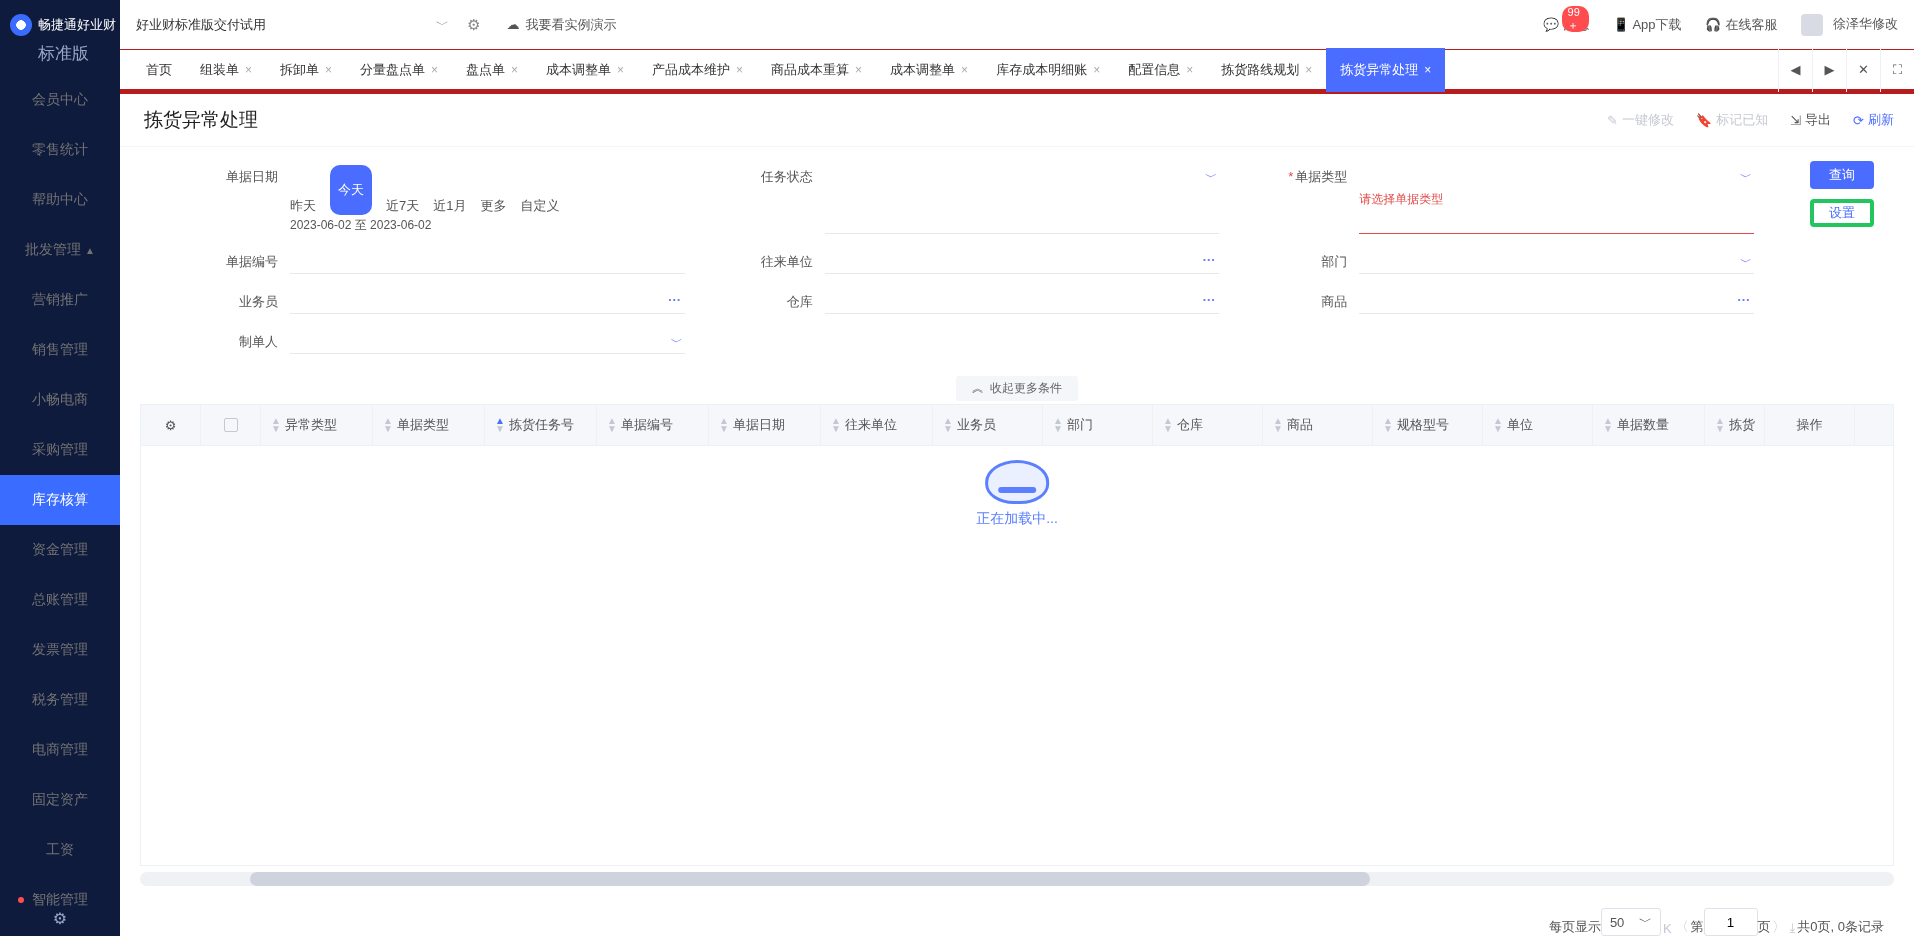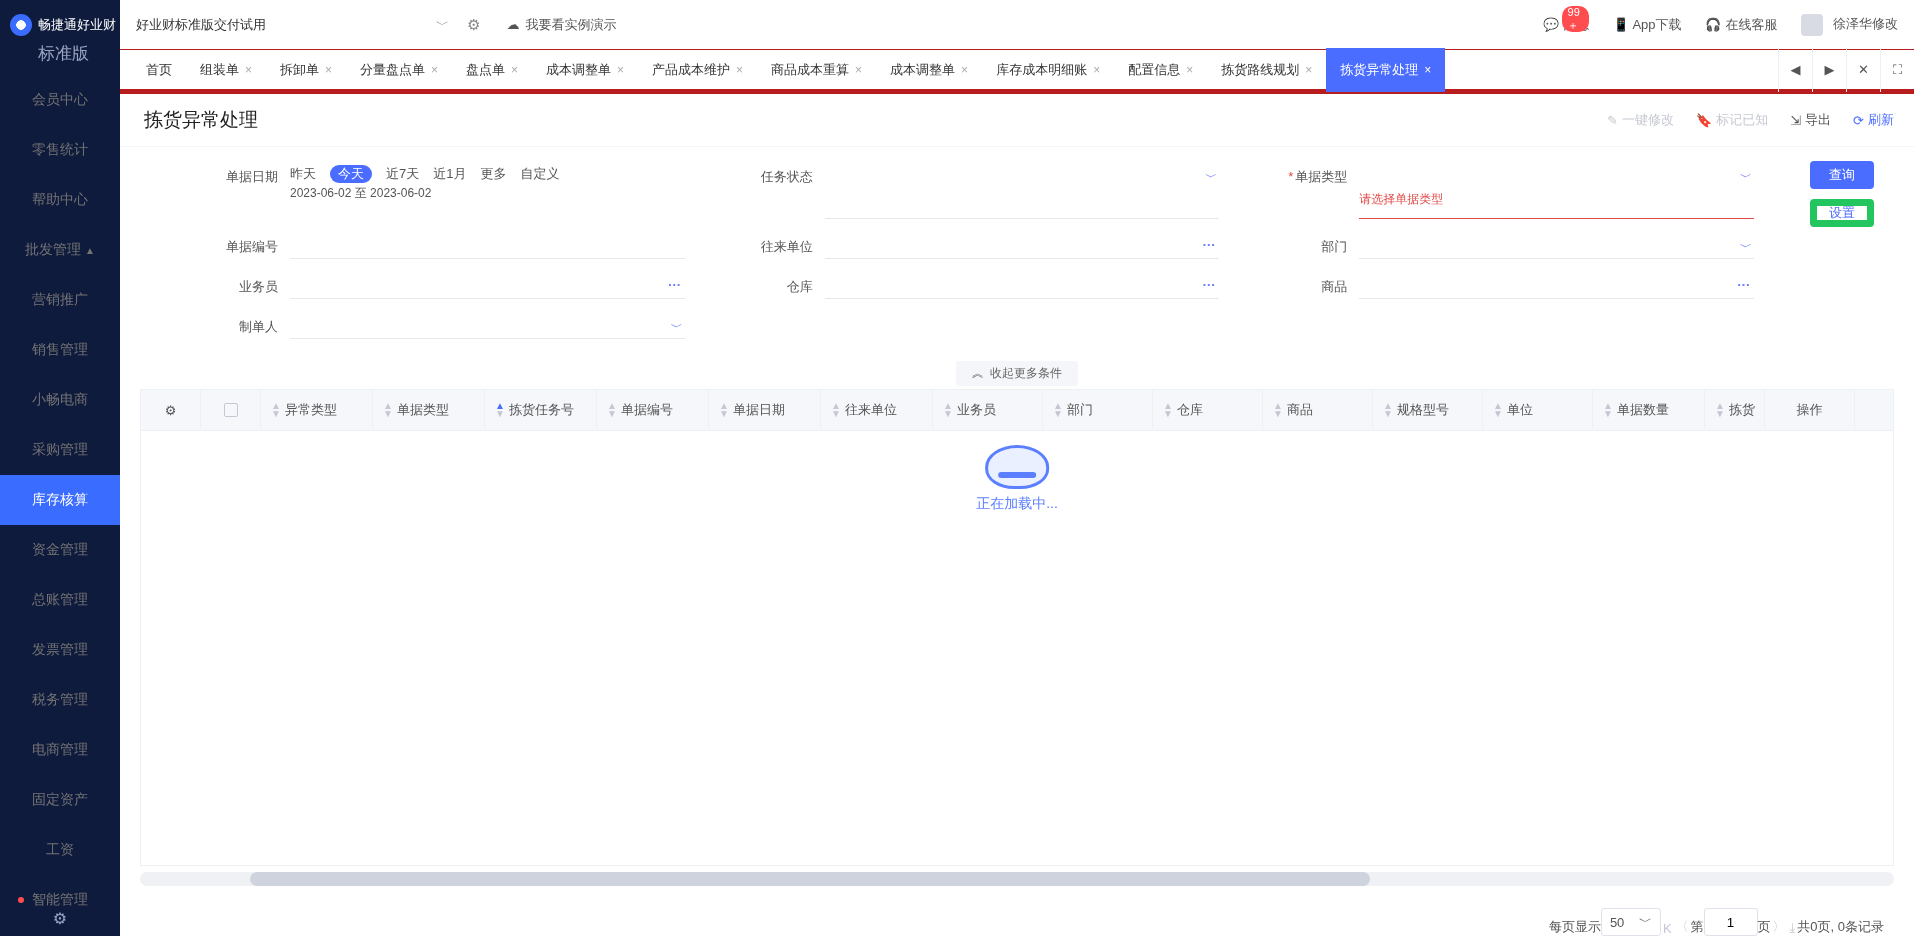--- a/index.html
+++ b/index.html
@@ -41,27 +41,27 @@
 .frow { display:flex; }
 .fcol { flex:1; padding:8px 30px 8px 0; display:flex; }
 .flabel { width:110px; text-align:right; color:#555; padding-right:12px; line-height:24px; }
 .fctrl { flex:1; position:relative; border-bottom:1px solid #e6e8ee; min-height:24px; }
 .fctrl.err { border-bottom-color:#e34a4a; }
 .fctrl .tri { position:absolute; right:2px; top:4px; color:#6b7cff; font-size:12px; }
 .fctrl .dots { position:absolute; right:2px; top:2px; color:#6b7cff; letter-spacing:2px; font-weight:600; }
 .fctrl .errmsg { color:#e34a4a; font-size:12px; margin-top:4px; position:absolute; top:22px; }
 .date-chips { display:flex; gap:14px; align-items:flex-end; flex-wrap:wrap; }
 .chip { color:#555; cursor:pointer; }
-.chip.active { background:#4a6cff; color:#fff; border-radius:10px; padding:0 8px; }
+.chip.active { background:#4a6cff; color:#fff; border-radius:10px; padding:16px 8px; }
 .date-range { width:100%; color:#555; font-size:12px; margin-top:2px; }
 .req { color:#e34a4a; margin-right:2px; }
 .side-btns { width:90px; display:flex; flex-direction:column; gap:10px; align-items:flex-end; padding-top:4px; }
 .btn { width:64px; height:28px; border-radius:4px; display:flex; align-items:center; justify-content:center; font-size:13px; cursor:pointer; }
 .btn-primary { background:#4a6cff; color:#fff; }
-.btn-ghost { border:7px solid #22c55e; color:#4a6cff; background:#fff; }
+.btn-ghost { border:4px solid #22c55e; color:#4a6cff; background:#fff; }
 .collapse { height:32px; display:flex; align-items:center; justify-content:center; }
 .collapse-btn { background:#f5f6fa; color:#666; padding:4px 16px; border-radius:3px; font-size:12px; cursor:pointer; display:flex; gap:6px; align-items:center; }
 .grid-wrap { flex:1; padding:0 20px; display:flex; flex-direction:column; }
 .grid-head { display:flex; background:#f6f7fb; border:1px solid #edf0f5; height:42px; }
 .gh { display:flex; align-items:center; justify-content:flex-start; padding-left:10px; border-right:1px solid #edf0f5; color:#555; font-size:13px; gap:4px; white-space:nowrap; overflow:hidden; }
 .gh .sort { color:#c4c8d4; font-size:10px; line-height:8px; display:flex; flex-direction:column; }
 .gh .sort.asc .up { color:#4a6cff; }
 .gh.center { justify-content:center; padding-left:0; }
 .grid-body { flex:1; border:1px solid #edf0f5; border-top:none; position:relative; }
 .loading { position:absolute; left:50%; top:14px; transform:translateX(-50%); text-align:center; color:#5b7fff; font-size:14px; }

